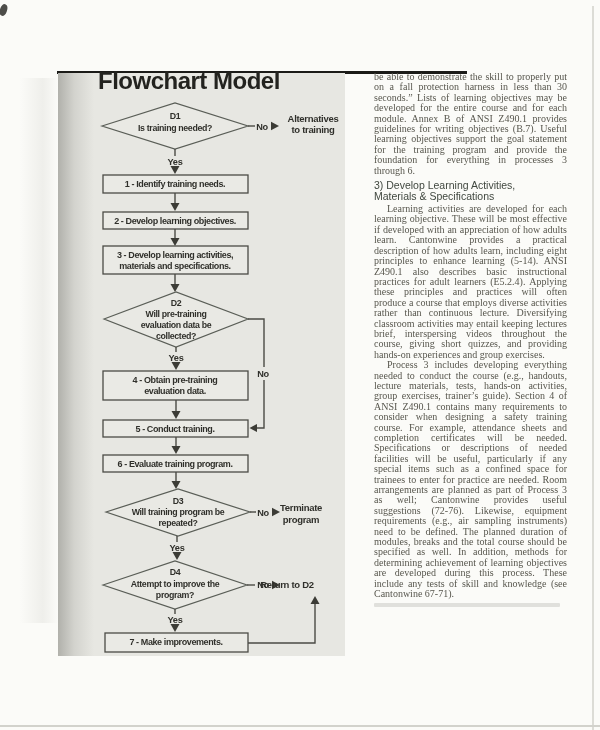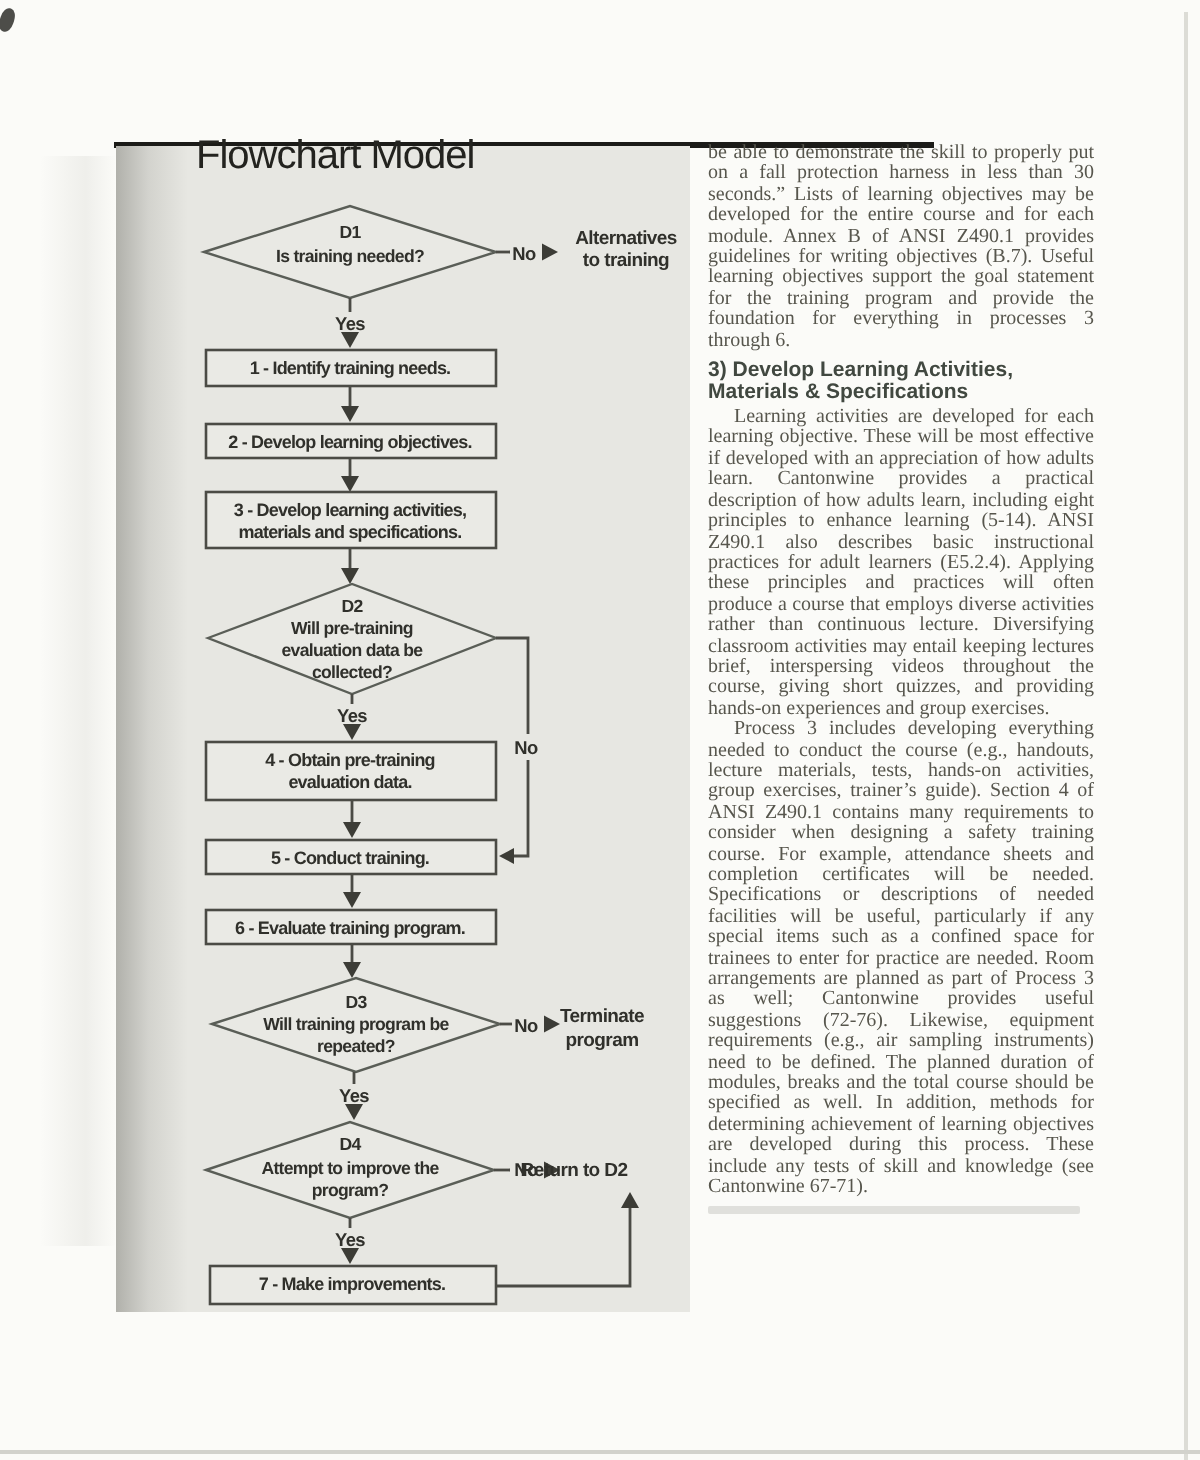--- a/index.html
+++ b/index.html
@@ -12,44 +12,44 @@
   .corner-mark{position:absolute;left:0px;top:4px;width:7px;height:12px;background:#2e2e2a;border-radius:45%;transform:rotate(18deg);opacity:.85;}
   .left-margin-shade{position:absolute;left:20px;top:78px;width:38px;height:545px;background:linear-gradient(to right, rgba(150,150,140,0), rgba(150,150,140,0.12) 60%, rgba(150,150,140,0));}
   .right-edge-line{position:absolute;left:592px;top:6px;width:2px;height:724px;background:#dcdcd6;}
   .bottom-edge-line{position:absolute;left:0;top:725px;width:600px;height:2px;background:#d2d2cc;}
   .top-rule{position:absolute;left:57px;top:71px;width:410px;height:3px;background:#1b1b18;}
   
   .figure-panel{position:absolute;left:58px;top:73px;width:287px;height:583px;background:#e7e7e2;}
   .gutter-shadow{position:absolute;left:58px;top:73px;width:36px;height:583px;background:linear-gradient(to right, rgba(95,95,88,0.40), rgba(95,95,88,0.15) 45%, rgba(95,95,88,0));}
   .fig-title{
     position:absolute;left:98px;top:67px;width:250px;
-    font-size:20px;font-weight:normal;letter-spacing:-0.5px;color:#23231f;
+    font-size:24px;font-weight:bold;letter-spacing:-0.5px;color:#23231f;
   }
   svg.flowchart{position:absolute;left:0;top:0;pointer-events:none;}
   .fc-line{stroke:#4b4b45;stroke-width:1.4;fill:none;}
   .fc-box{fill:#eaeae5;stroke:#4b4b45;stroke-width:1.3;}
   .fc-diamond{fill:#e9e9e4;stroke:#5a5e57;stroke-width:1.2;}
   .fc-arrow{fill:#3c3c36;stroke:none;}
   text.fc{font-family:"Liberation Sans",sans-serif;font-weight:bold;fill:#30302b;text-anchor:middle;}
   .fc-box-text{font-size:9px;letter-spacing:-0.4px;}
   .fc-d-text{font-size:8.8px;letter-spacing:-0.35px;}
   .fc-label{font-size:9.2px;letter-spacing:-0.3px;}
   .fc-side{font-size:9.5px;letter-spacing:-0.3px;}
   .fc-start{text-anchor:start;}
   
   .article-col{
-    position:absolute;left:354px;top:72px;width:193px;
+    position:absolute;left:374px;top:72px;width:193px;
     font-family:"Liberation Serif",serif;font-size:10px;line-height:10.4px;
     color:#57564d;text-align:justify;
   }
   .article-col p{margin:0;}
   .article-col p.indent{text-indent:13px;}
   .article-heading{
     margin:4px 0 2px 0;font-family:"Liberation Sans",sans-serif;
-    font-size:10.5px;line-height:11px;font-weight:bold;color:#414840;
+    font-size:10.5px;line-height:11px;font-weight:normal;color:#414840;
     text-align:left;
   }
   .cut-line{margin-top:3px;width:186px;height:4px;background:rgba(120,118,108,0.20);border-radius:1px;}
 </style>
 </head>
 <body>
 
 <div class="page">
 
   <div class="corner-mark"></div>

